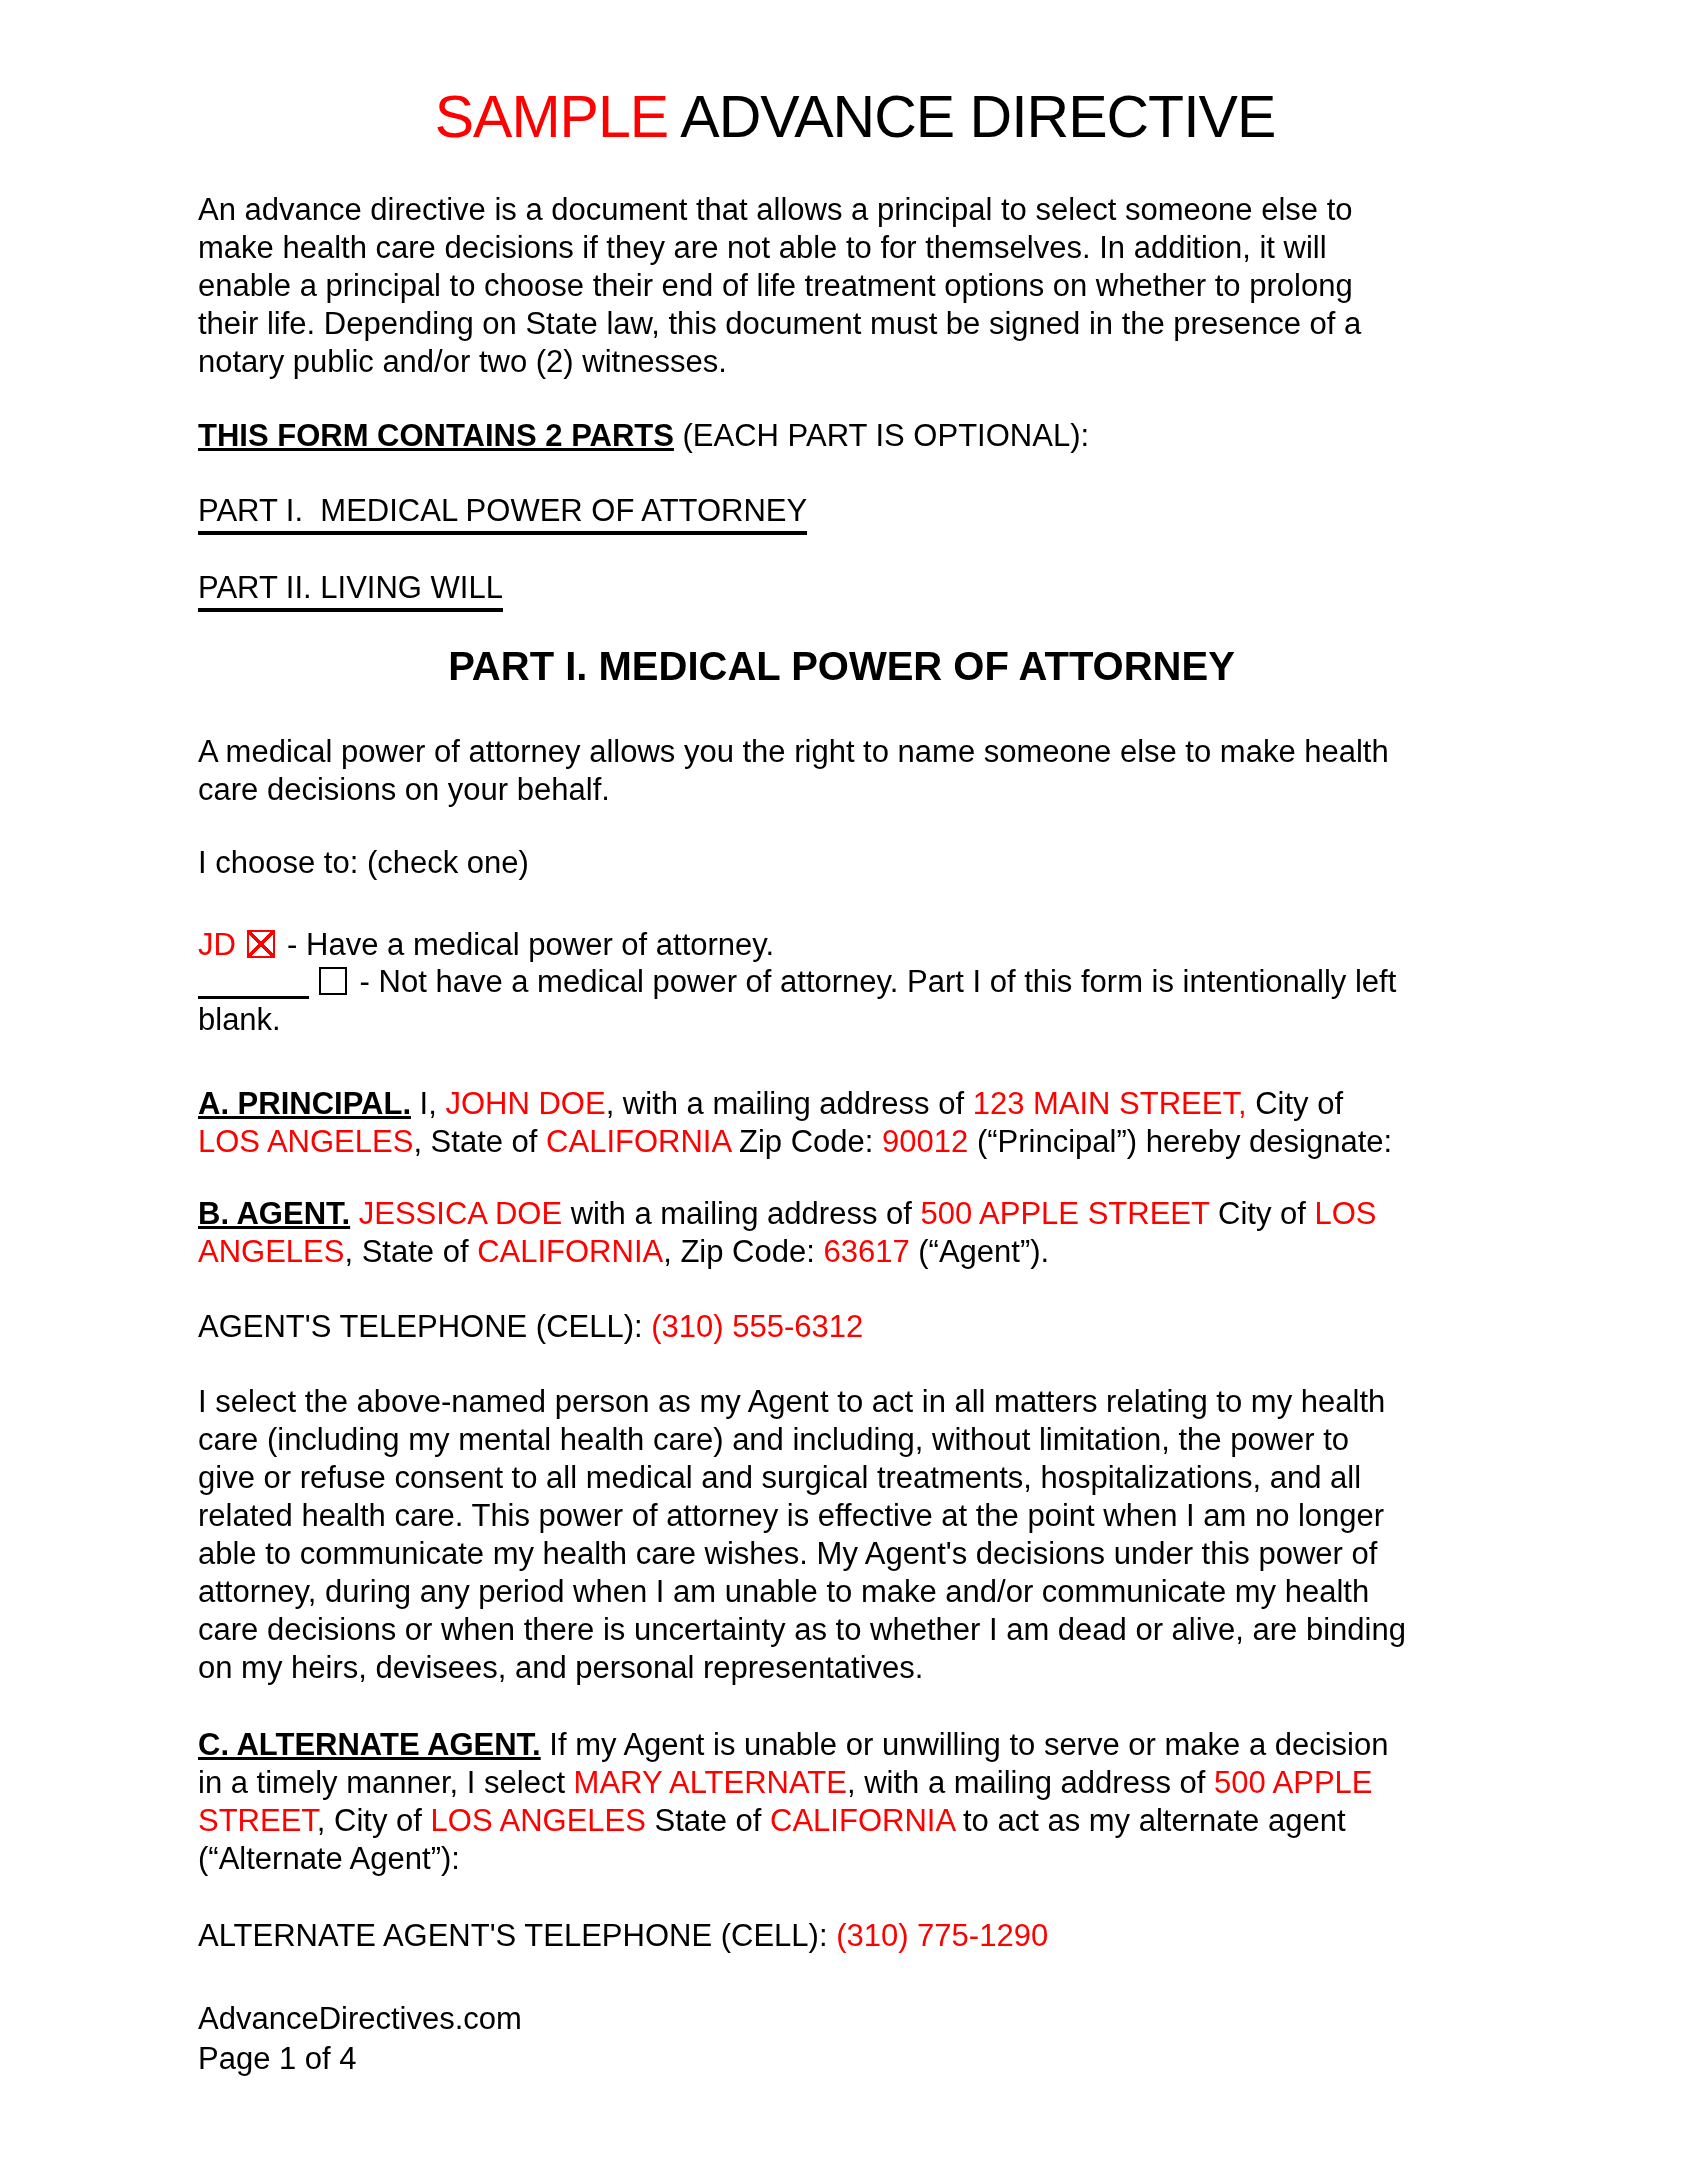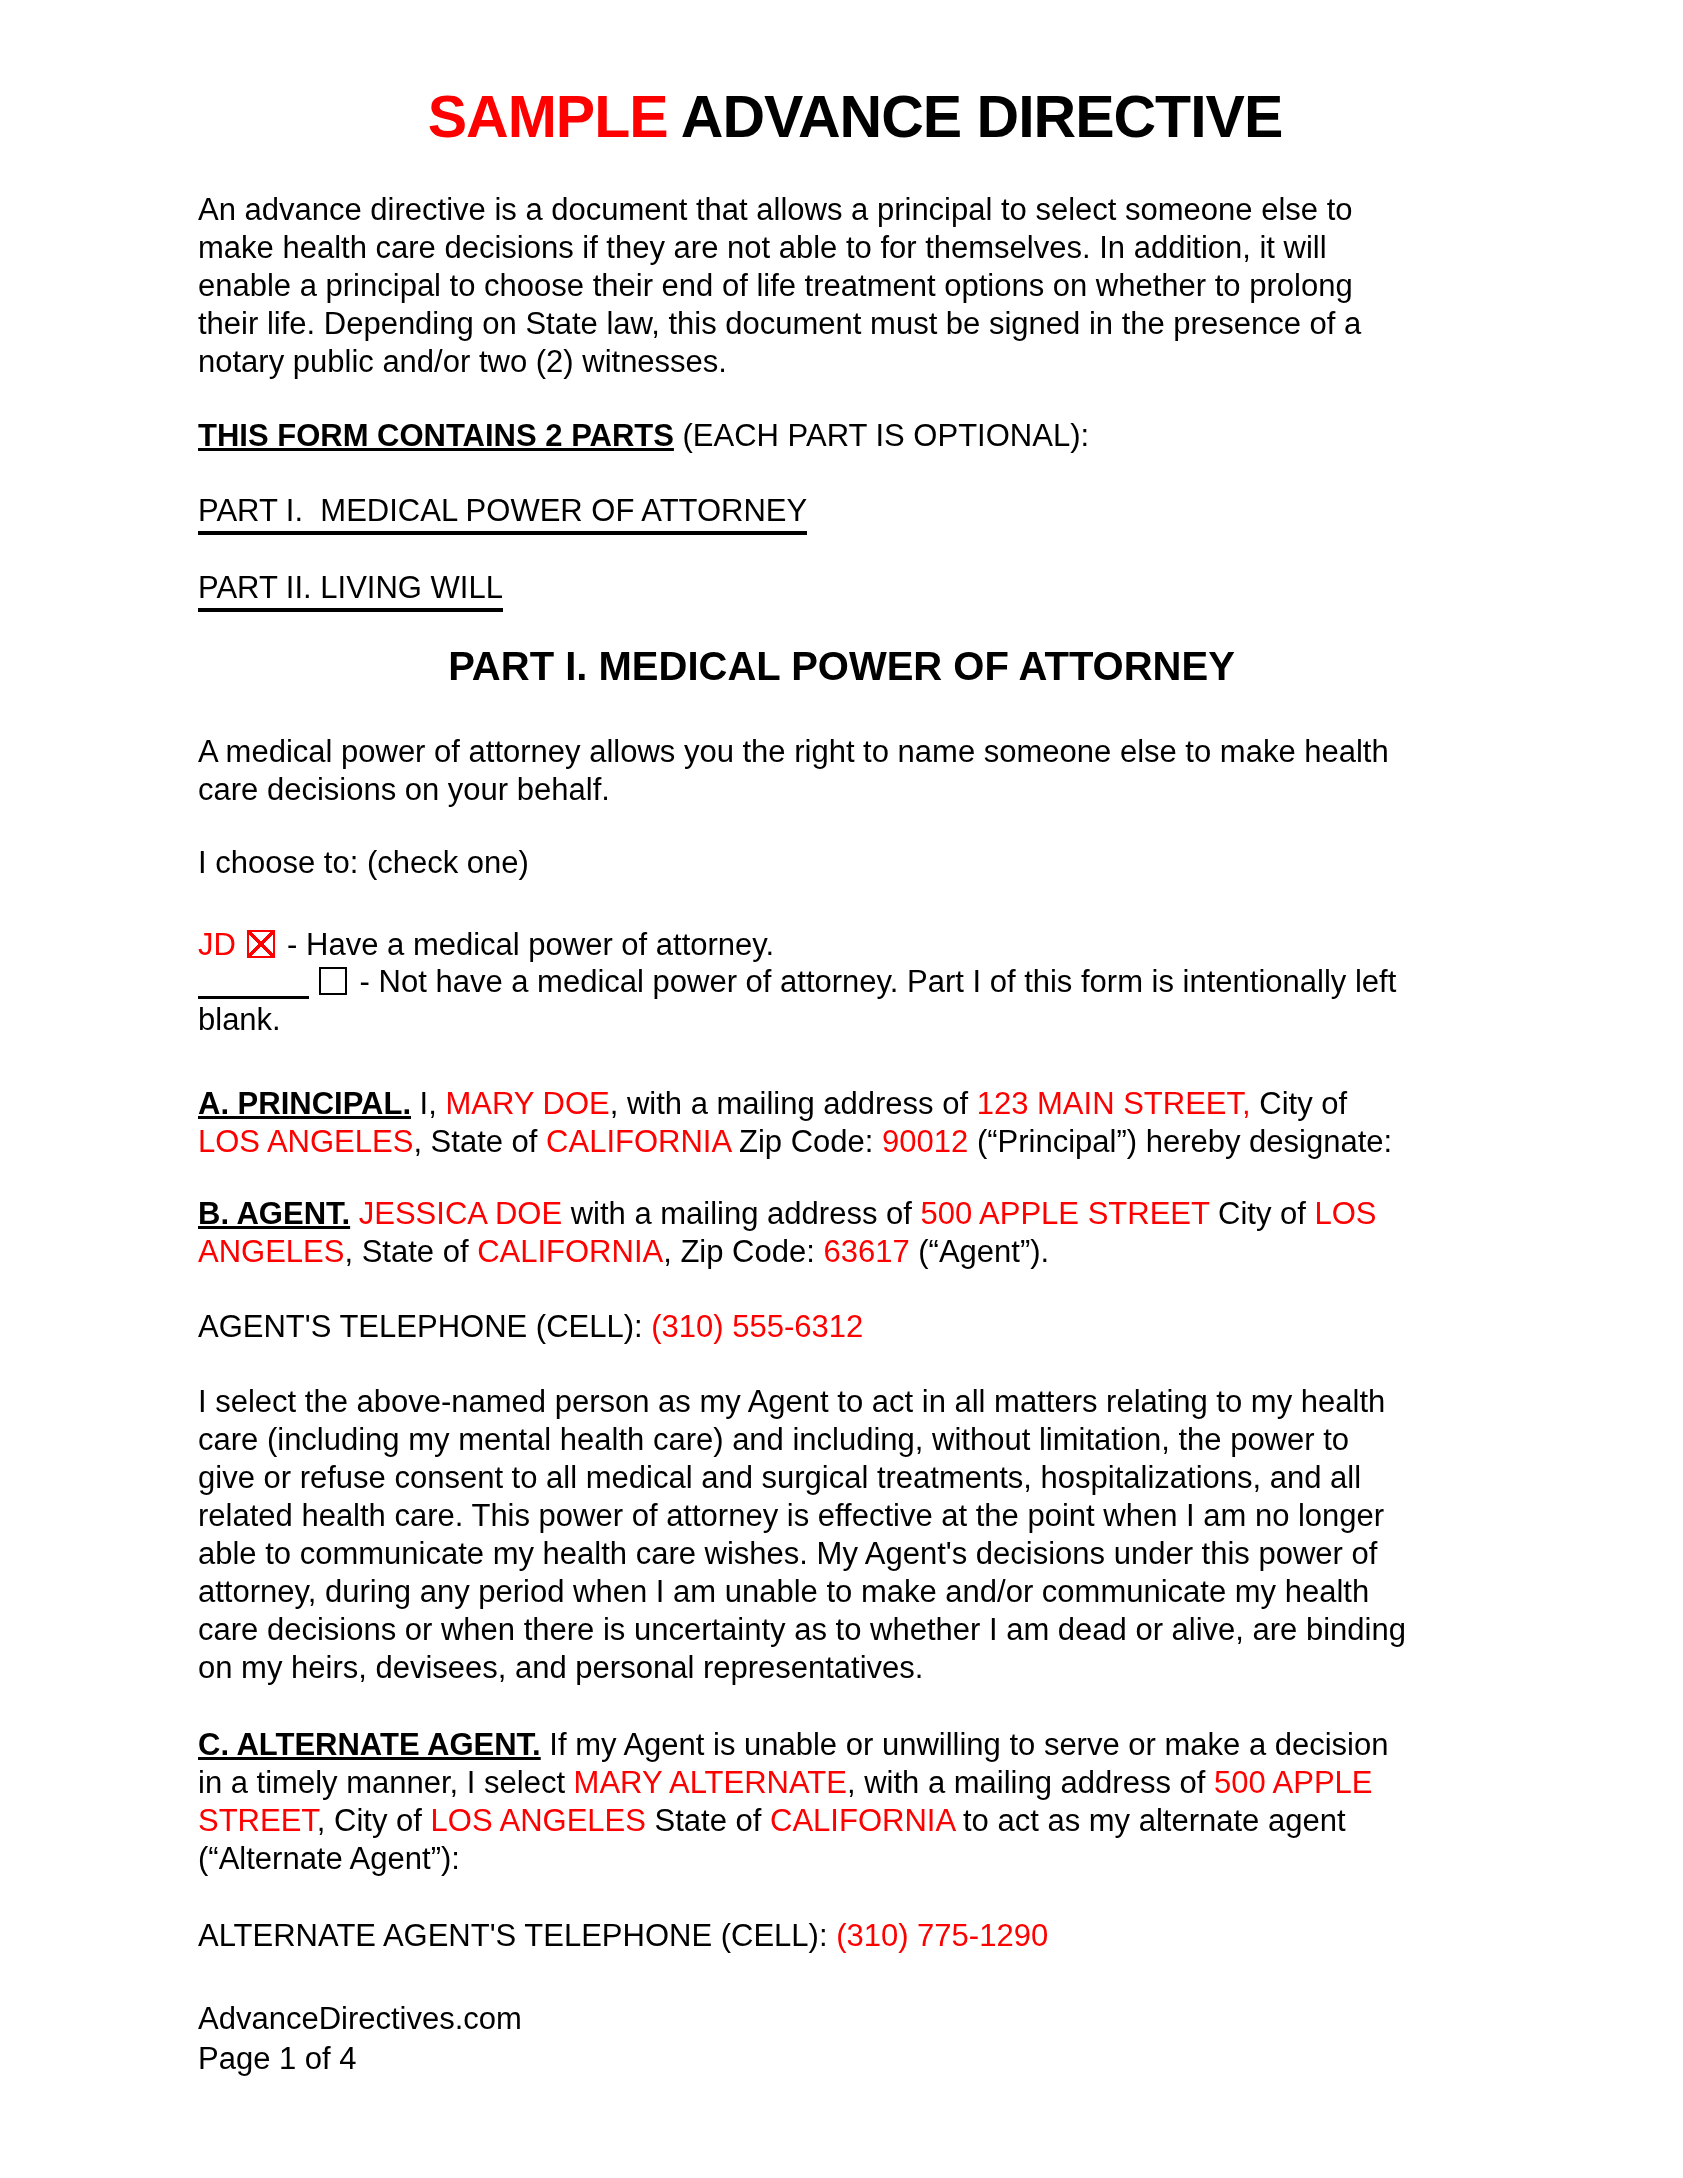--- a/index.html
+++ b/index.html
@@ -21,21 +21,21 @@
   }
   .center {
     left: 0;
     right: 0;
     text-align: center;
   }
   .title {
     top: 85px;
     font-size: 59px;
     line-height: 65px;
-    font-weight: bold;
+    font-weight: normal;
     letter-spacing: -1px;
     padding-left: 27px;
   }
   .h-part1 {
     top: 642px;
     font-size: 40px;
     line-height: 48px;
     font-weight: bold;
   }
   .red { color: #FF0000; }
@@ -94,21 +94,21 @@
   <div class="block" style="top:733px"><span>A medical power of attorney allows you the right to name someone else to make health
 care decisions on your behalf.</span></div>
 
   <div class="block" style="top:844px"><span>I choose to: (check one)</span></div>
 
   <div class="block" style="top:926px"><span class="red">JD </span><span class="cbx checked red"></span><span> - Have a medical power of attorney.</span></div>
 
   <div class="block" style="top:963px"><span class="blank-line"></span><span class="cbx"></span><span> - Not have a medical power of attorney. Part I of this form is intentionally left
 blank.</span></div>
 
-  <div class="block" style="top:1085px"><span class="bold">A. PRINCIPAL.</span><span> I, </span><span class="red">MARY DOE</span><span>, with a mailing address of </span><span class="red">123 MAIN STREET,</span><span> City of
+  <div class="block" style="top:1085px"><span class="bold">A. PRINCIPAL.</span><span> I, </span><span class="red">JOHN DOE</span><span>, with a mailing address of </span><span class="red">123 MAIN STREET,</span><span> City of
 </span><span class="red">LOS ANGELES</span><span>, State of </span><span class="red">CALIFORNIA</span><span> Zip Code: </span><span class="red">90012</span><span> (“Principal”) hereby designate:</span></div>
 
   <div class="block" style="top:1195px"><span class="bold">B. AGENT.</span><span> </span><span class="red">JESSICA DOE</span><span> with a mailing address of </span><span class="red">500 APPLE STREET</span><span> City of </span><span class="red">LOS
 ANGELES</span><span>, State of </span><span class="red">CALIFORNIA</span><span>, Zip Code: </span><span class="red">63617</span><span> (“Agent”).</span></div>
 
   <div class="block" style="top:1308px"><span>AGENT'S TELEPHONE (CELL): </span><span class="red">(310) 555-6312</span></div>
 
   <div class="block" style="top:1383px"><span>I select the above-named person as my Agent to act in all matters relating to my health
 care (including my mental health care) and including, without limitation, the power to
 give or refuse consent to all medical and surgical treatments, hospitalizations, and all

